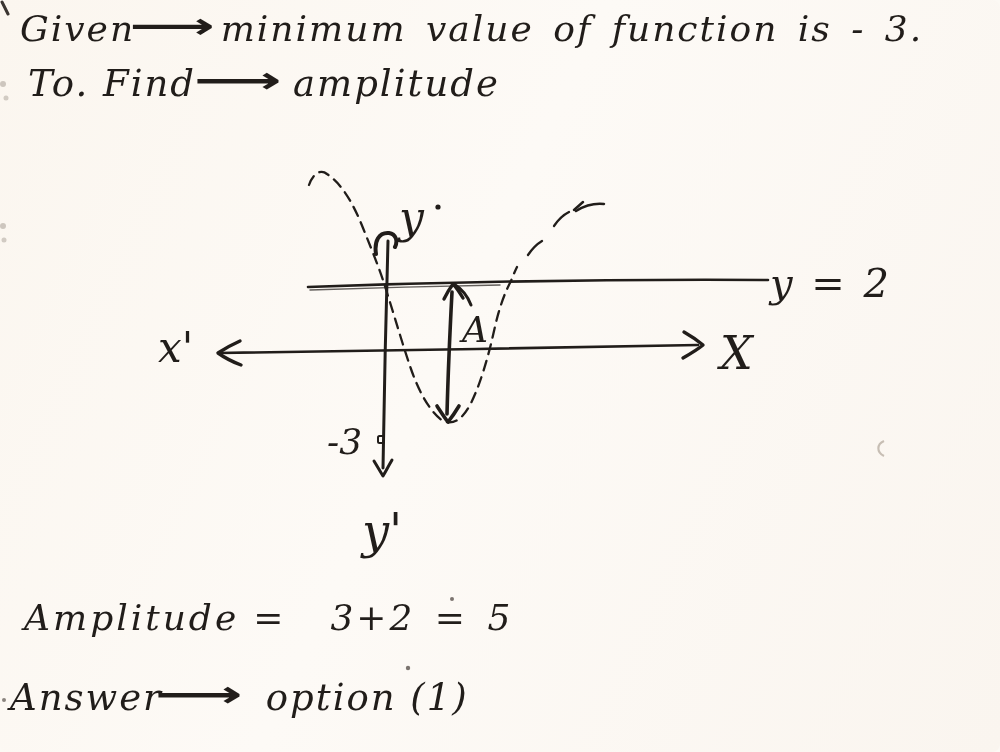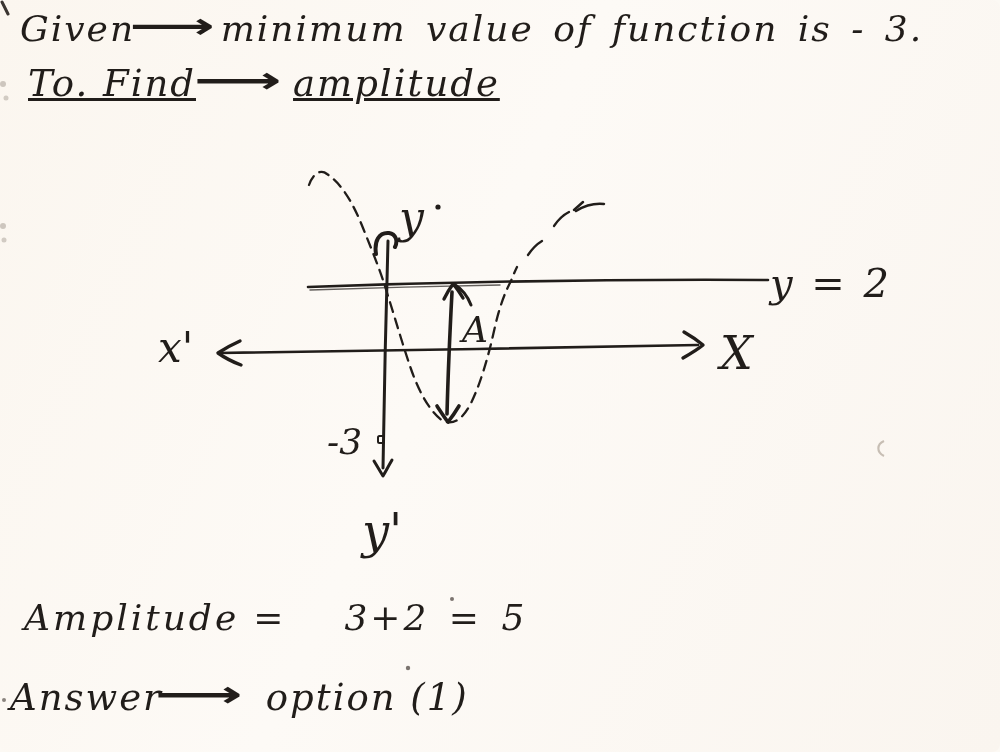--- a/index.html
+++ b/index.html
@@ -18,29 +18,29 @@
     position:absolute;white-space:nowrap;font-style:italic;color:#211d1a;
     -webkit-font-smoothing:antialiased;
   }
   .arrow{
     font-family:"DejaVu Sans", sans-serif;font-style:normal;
     display:inline-block;transform:scaleX(1.65);transform-origin:center;
     position:relative;top:-3px;margin:0 20px;font-weight:bold;
   }
   .l-given   {top:8px;  left:20px; font-size:36px; letter-spacing:2px; word-spacing:6px;}
   .l-given .arrow{margin:0 20px 0 12px;}
-  .l-tofind  {top:62px; left:28px; font-size:37px; letter-spacing:2px;text-decoration:underline;}
+  .l-tofind  {top:62px; left:28px; font-size:37px; letter-spacing:2px;}
   .l-tofind .arrow{margin:0 26px 0 16px;}
   .l-solution{top:120px;left:50px; font-size:37px; letter-spacing:2.5px;}
   .l-solution .arrow{margin:0 0 0 22px;}
   .l-formula {top:537px;left:20px; font-size:36px; letter-spacing:2px; word-spacing:8px;}
   .l-formula .eq{margin:0 14px 0 32px;}
   .l-calc    {top:597px;left:24px; font-size:36px; letter-spacing:3px; word-spacing:5px;}
   .l-calc .eq{margin:0 0 0 14px;}
-  .l-calc .rhs{margin-left:58px;font-style:italic;}
+  .l-calc .rhs{margin-left:44px;font-style:italic;}
   .l-answer  {top:676px;left:10px; font-size:37px; letter-spacing:2px;text-align:right;}
   .l-answer .arrow{margin:0 38px 0 10px;}
   svg.sketch{position:absolute;left:0;top:0;width:1000px;height:752px;}
   .ink{stroke:#211d1a;fill:none;stroke-linecap:round;stroke-linejoin:round;}
   .gl{font-family:"DejaVu Serif",serif;font-style:italic;fill:#211d1a;}
 </style>
 </head>
 <body>
 
 <div class="page">

